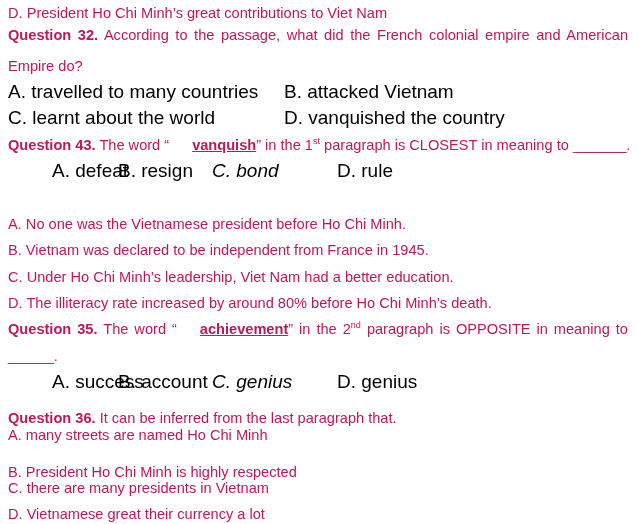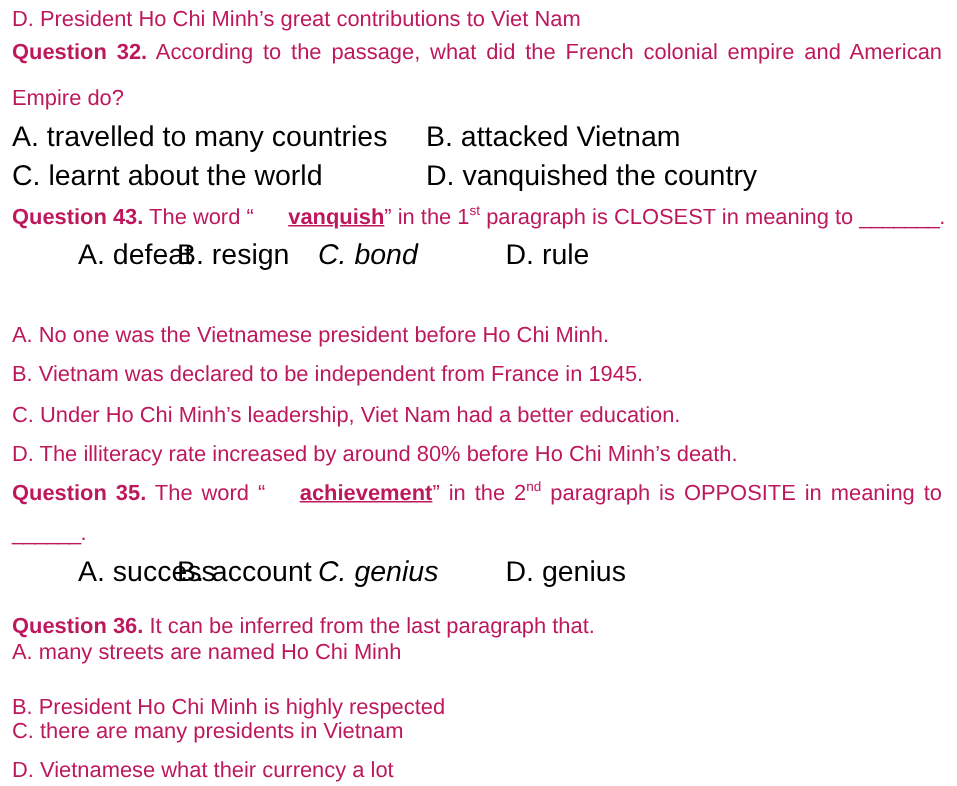--- a/index.html
+++ b/index.html
@@ -142,15 +142,15 @@
     <span class="opt c4c">C. genius</span>
     <span class="opt c4d">D. genius</span>
   </div>
 
   <div class="line" style="top: 408px;">
     <span class="q-label">Question 36.</span><span> </span><span>It can be inferred from the last paragraph that.</span>
   </div>
   <div class="line" style="top: 424.895px;">A. many streets are named Ho Chi Minh</div>
   <div class="line" style="top: 451.263px; margin-top: 11px;">B. President Ho Chi Minh is highly respected</div>
   <div class="line" style="top: 477.632px;">C. there are many presidents in Vietnam</div>
-  <div class="line" style="top: 504px;">D. Vietnamese what their currency a lot</div>
+  <div class="line" style="top: 504px;">D. Vietnamese great their currency a lot</div>
 
 </div>
 
 </body></html>

